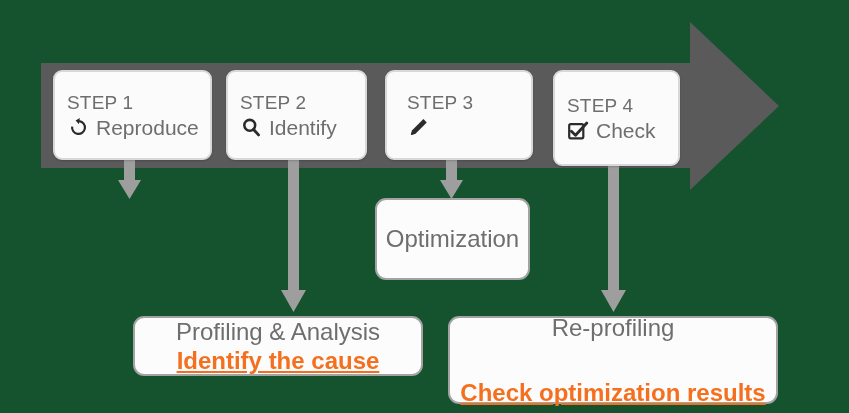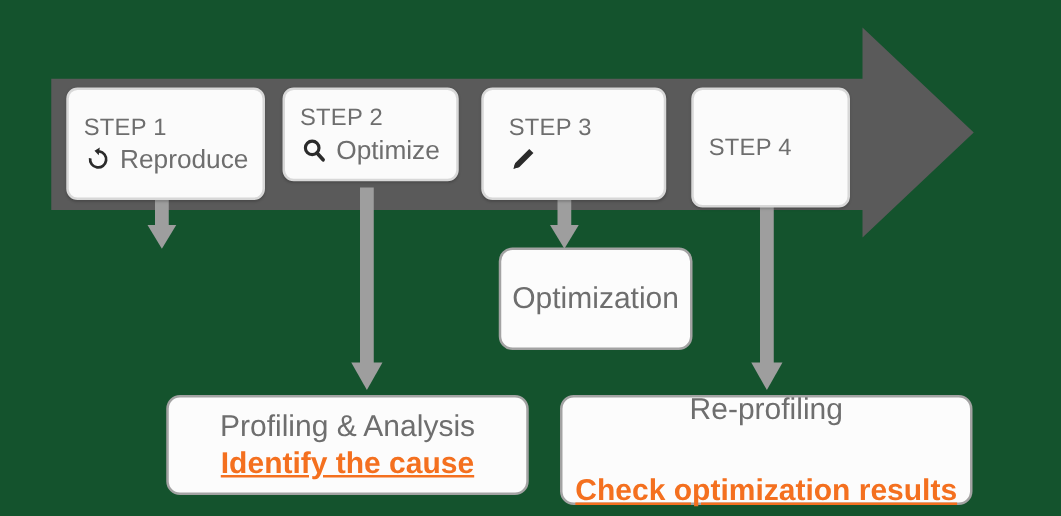--- a/index.html
+++ b/index.html
@@ -128,55 +128,64 @@
     <div class="step-row">
       <span class="step-icon">
         <svg width="21" height="21" viewBox="0 0 24 24">
           <path d="M12 4.2 V1 L7.6 4.6 L12 8.2 V5.9 a6.1 6.1 0 1 1 -6.1 6.1 H3.4 a8.6 8.6 0 1 0 8.6 -8.6 Z" fill="#2b2b2b" transform="rotate(8 12 12)"></path>
         </svg>
       </span>
       <span class="step-label">Reproduce</span>
     </div>
   </div>
 
-  <div class="step-box" style="left:226px; top:70px; width:141px; height:75px;">
+  <div class="step-box" style="left:226px; top:70px; width:141px; height:90px;">
     <div class="step-title">STEP 2</div>
     <div class="step-row">
       <span class="step-icon">
         <svg width="21" height="21" viewBox="0 0 24 24">
           <circle cx="10" cy="9.5" r="6.2" fill="none" stroke="#2b2b2b" stroke-width="2.9"></circle>
           <line x1="14.4" y1="14.2" x2="20" y2="20.4" stroke="#2b2b2b" stroke-width="3.3" stroke-linecap="round"></line>
         </svg>
       </span>
-      <span class="step-label">Optimize</span>
+      <span class="step-label">Identify</span>
     </div>
   </div>
 
   <div class="step-box" style="left:385px; top:70px; width:148px; height:90px;padding-left:20px;">
     <div class="step-title">STEP 3</div>
     <div class="step-row">
       <span class="step-icon">
         <svg width="21" height="21" viewBox="0 0 24 24">
           <path d="M17.6 2.4 L21.4 6.2 L8.6 19 L3.2 20.6 L4.8 15.2 Z" fill="#2b2b2b"></path>
           <path d="M4.8 15.2 L8.6 19 L3.2 20.6 Z" fill="#2b2b2b"></path>
         </svg>
       </span>
     </div>
   </div>
 
   <div class="step-box" style="left:553px; top:70px; width:127px; height:96px;">
     <div class="step-title">STEP 4</div>
+    <div class="step-row">
+      <span class="step-icon">
+        <svg width="22" height="22" viewBox="0 0 24 24">
+          <rect x="2.4" y="4.6" width="15.4" height="15.4" rx="1.6" fill="none" stroke="#2b2b2b" stroke-width="2.4"></rect>
+          <path d="M4.8 12.2 L9.3 16.6 L21.6 3.2" fill="none" stroke="#2b2b2b" stroke-width="3.1" stroke-linecap="round" stroke-linejoin="round"></path>
+        </svg>
+      </span>
+      <span class="step-label">Check</span>
+    </div>
   </div>
 
 
-  <div class="flow-box" style="left:375px; top:198px; width:155px; height:82px;margin-left:24px;">
+  <div class="flow-box" style="left:375px; top:198px; width:155px; height:82px;">
     <div class="flow-line big">Optimization</div>
   </div>
 
-  <div class="flow-box" style="left:133px; top:316px; width:290px; height:80px;">
+  <div class="flow-box" style="left:133px; top:316px; width:290px; height:60px;">
     <div class="flow-line big">Profiling &amp; Analysis</div>
     <div class="flow-line big accent">Identify the cause</div>
   </div>
 
   <div class="flow-box" style="left:448px; top:316px; width:330px; height:88px;gap:36px;">
     <div class="flow-line big">Re-profiling</div>
     <div class="flow-line big accent">Check optimization results</div>
   </div>
 
 </div>

